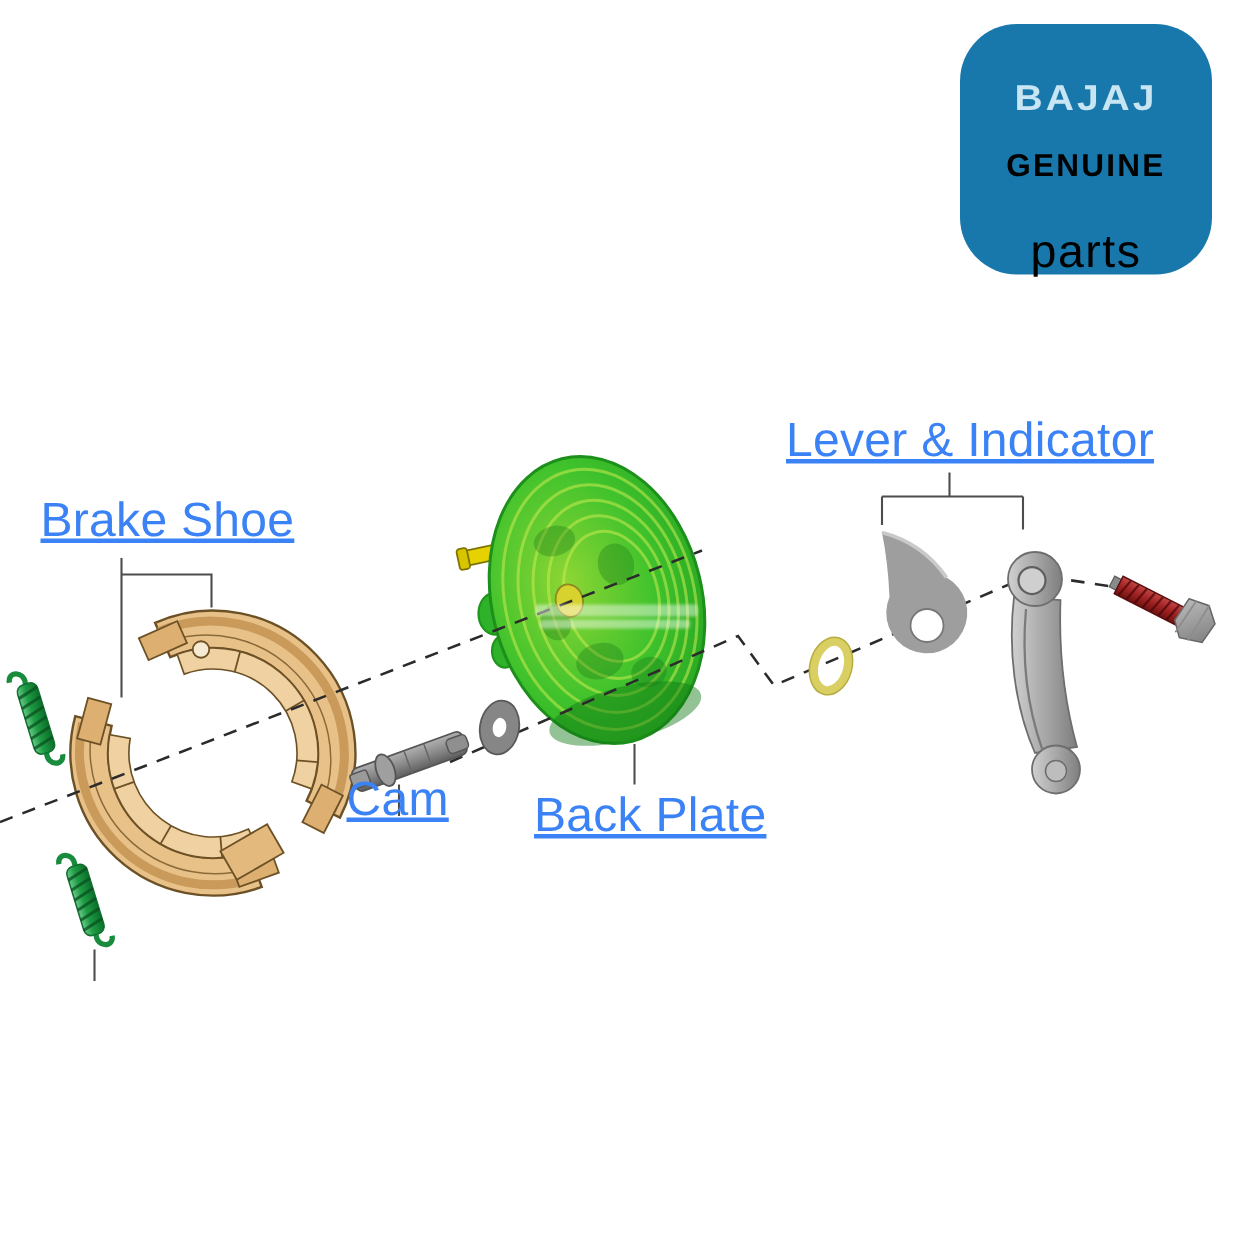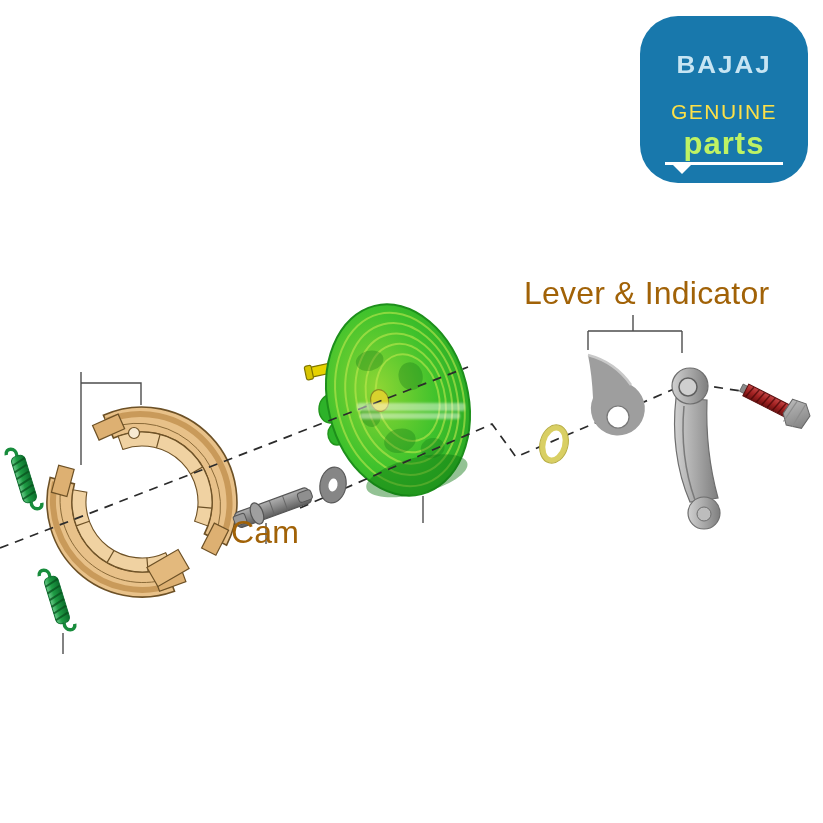--- a/index.html
+++ b/index.html
@@ -2,40 +2,40 @@
 <html><head>
 <meta charset="utf-8">
 <style>
   html,body{margin:0;padding:0;background:#fff;}
   .stage{
     position:relative;width:823px;height:823px;background:#ffffff;
     font-family:"Liberation Sans",sans-serif;overflow:hidden;
   }
   .diagram-svg{position:absolute;left:0;top:0;}
   .part-label{
-    position:absolute;color:#a16207;font-size:32px;line-height:1.05;
-    letter-spacing:0.2px;white-space:nowrap;
+    position:absolute;color:#3b82f6;font-size:32px;line-height:1.05;
+    letter-spacing:0.2px;white-space:nowrap;text-decoration:underline;
   }
   
   .logo{
     position:absolute;left:640px;top:16px;width:168px;height:167px;
     background:#1878ac;border-radius:38px;
     display:flex;flex-direction:column;align-items:center;justify-content:flex-start;
-    padding-top:36px;box-sizing:border-box;
+    padding-top:36px;box-sizing:border-box;gap:13px;
   }
   .logo-bajaj{
     color:#c7e5f3;font-weight:700;font-size:26px;letter-spacing:2px;
     transform:scaleY(0.92);line-height:1;
   }
   .logo-genuine{
-    color:#fde047;font-size:21px;letter-spacing:1.5px;line-height:1;margin-top:23px;
-    font-weight:400;
+    color:#000000;font-size:21px;letter-spacing:1.5px;line-height:1;margin-top:9px;
+    font-weight:700;
   }
   .logo-parts{
-    color:#bef264;font-weight:700;font-size:31px;line-height:1;margin-top:6px;
+    color:#000000;font-weight:400;font-size:31px;line-height:1;margin-top:18px;
     letter-spacing:1px;
   }
   .logo-underline{position:relative;width:118px;height:3px;background:#ffffff;margin-top:3px;}
   .logo-arrow{
     position:absolute;left:8px;top:3px;width:0;height:0;
     border-left:9px solid transparent;border-right:9px solid transparent;
     border-top:9px solid #ffffff;
   }
   .watermark-blur{position:absolute;left:357px;top:403px;width:112px;height:20px;
     pointer-events:none;}
@@ -233,22 +233,24 @@
       <path d="M423,496 L423,523"></path>
       <path d="M63,633 L63,654"></path>
     </g>
   </svg>
 
   <div class="watermark-blur">
     <div class="wm1"></div>
       <div class="wm2"></div>
   </div>
 
+  <div class="part-label" style="left:27px;top:330px">Brake Shoe</div>
   <div class="part-label" style="left:524px;top:277px">Lever &amp; Indicator</div>
   <div class="part-label" style="left:231px;top:516px">Cam</div>
+  <div class="part-label" style="left:356px;top:527px">Back Plate</div>
 
   <div class="logo">
     <div class="logo-bajaj">BAJAJ</div>
     <div class="logo-genuine">GENUINE</div>
     <div class="logo-parts">parts</div>
     <div class="logo-underline">
       <div class="logo-arrow"></div>
     </div>
   </div>
 

